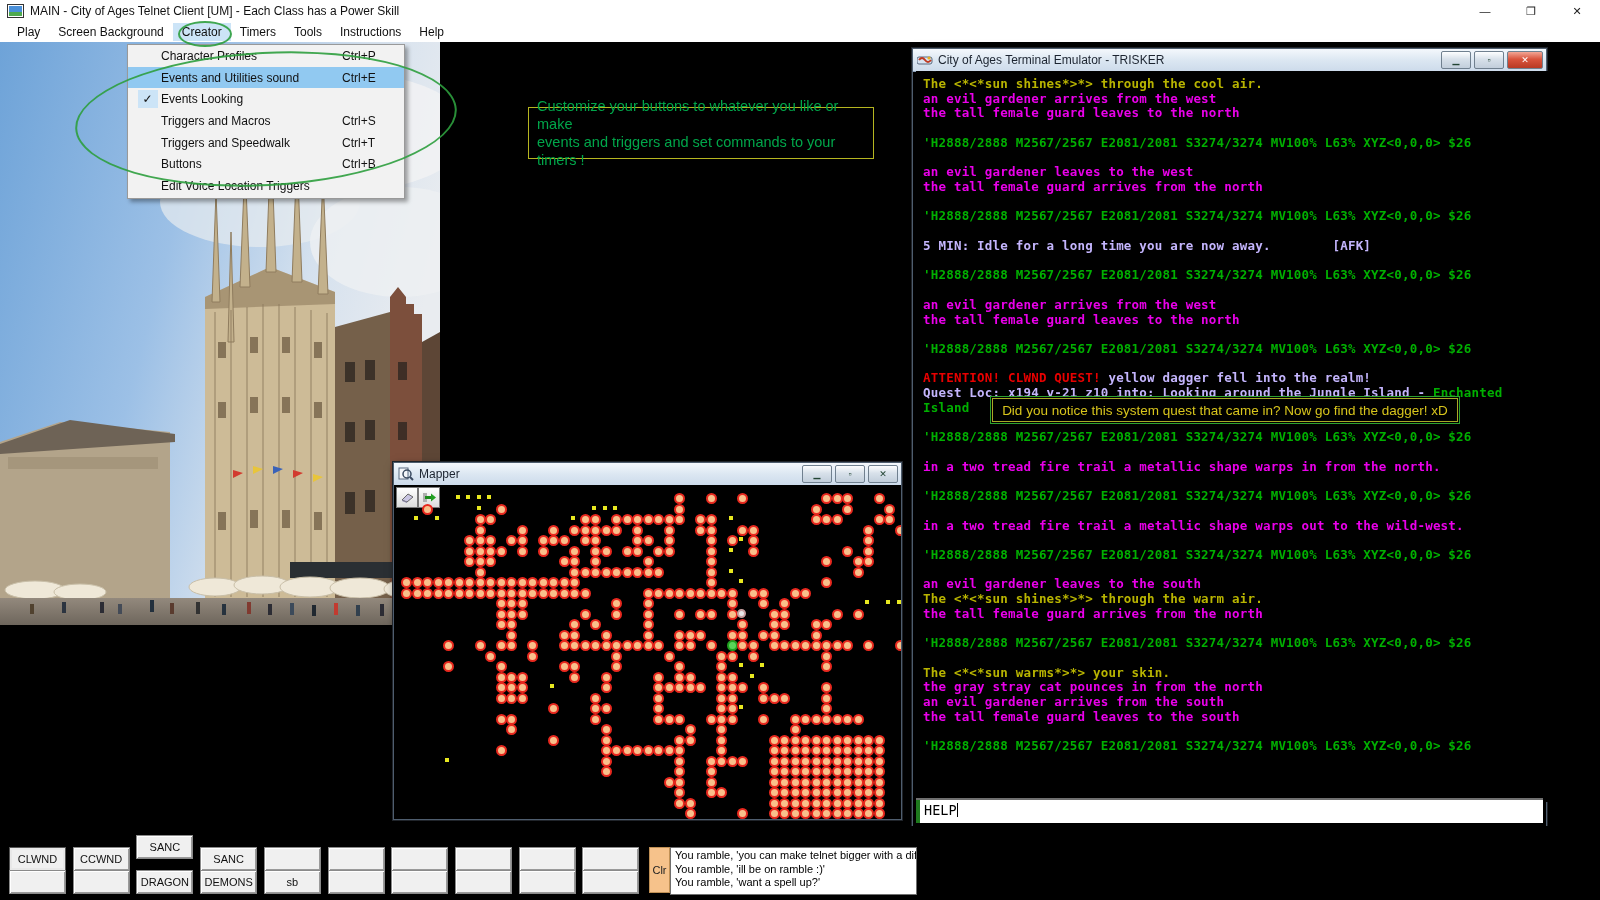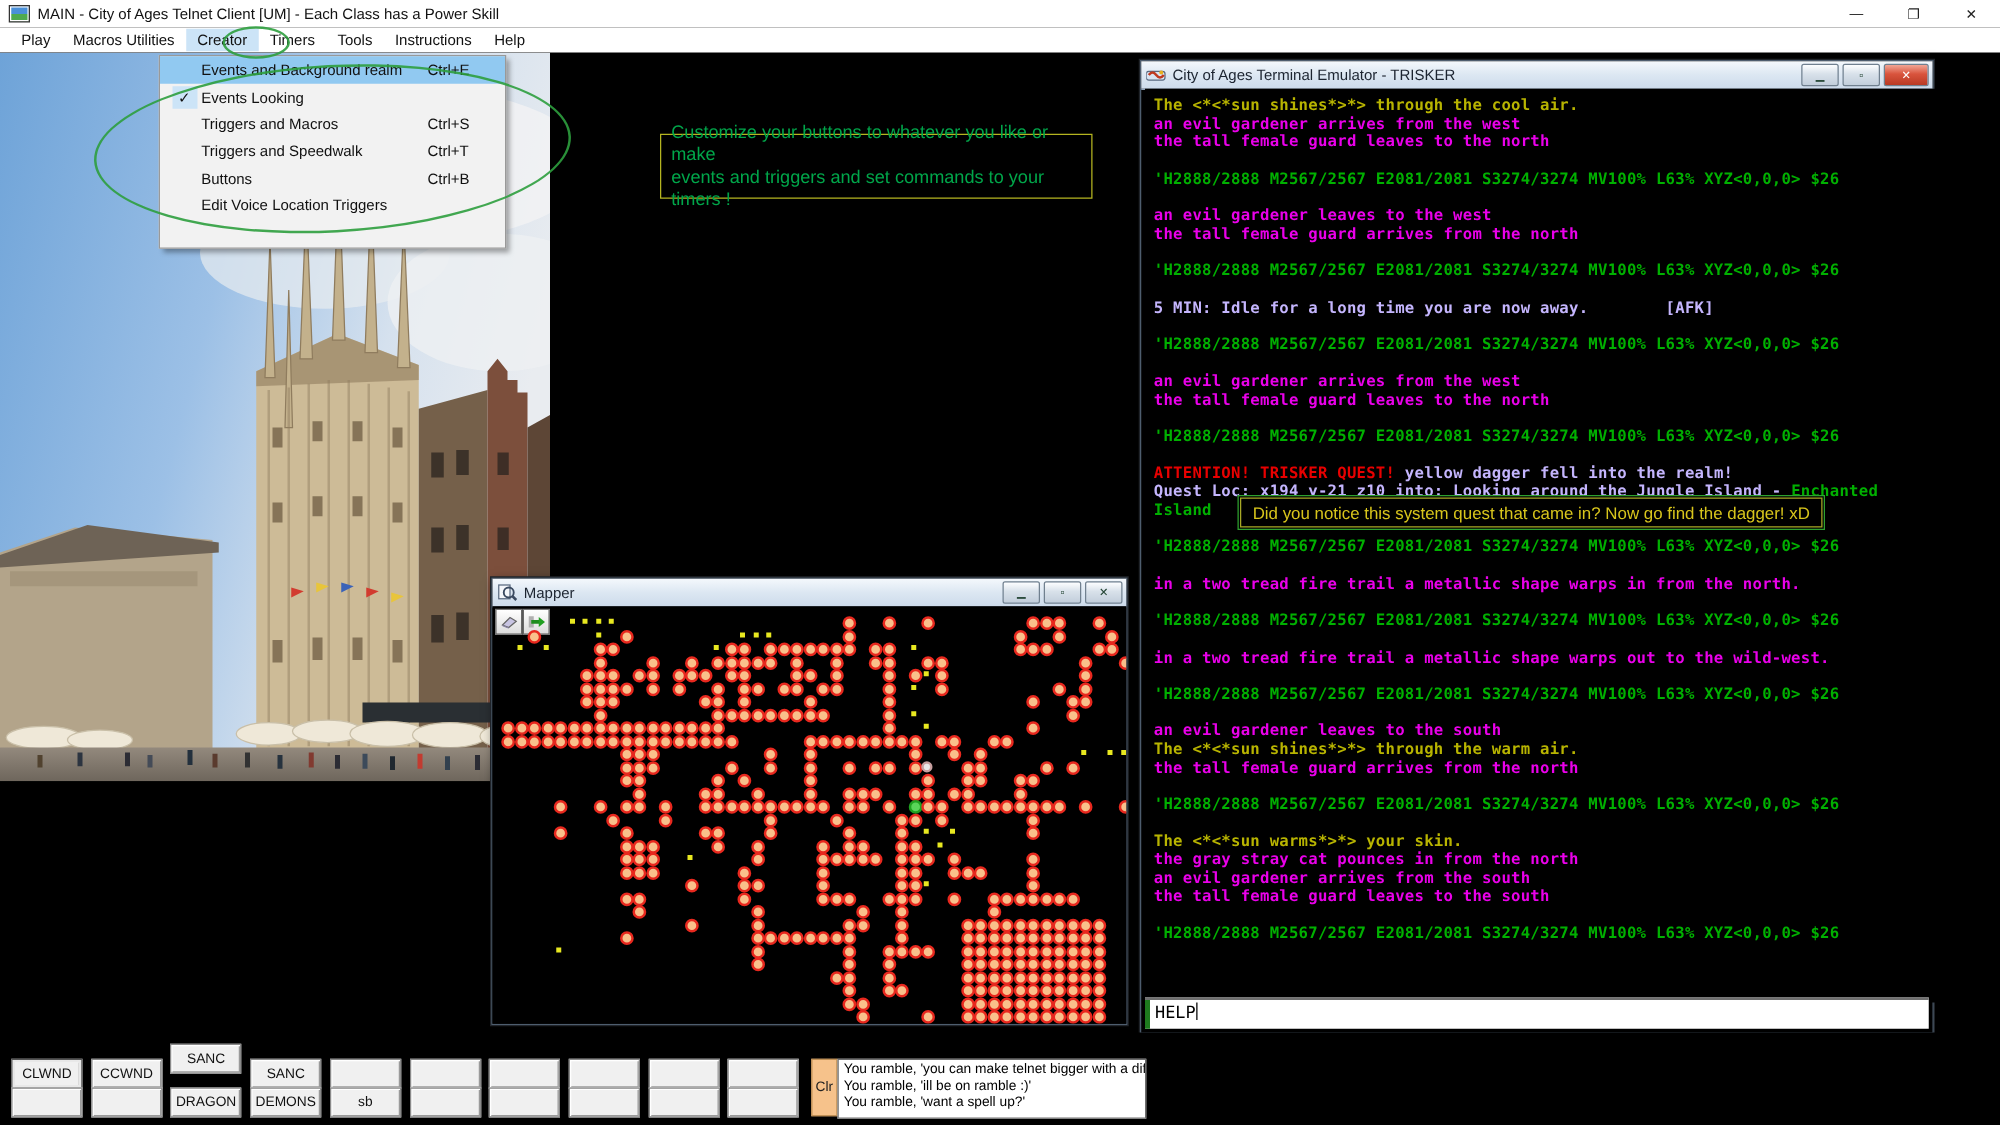--- a/index.html
+++ b/index.html
@@ -94,21 +94,21 @@
     <div id="title-text">MAIN - City of Ages Telnet Client [UM] - Each Class has a Power Skill</div>
     <div id="win-controls">
       <div class="wc">—</div>
       <div class="wc">❐</div>
       <div class="wc">✕</div>
     </div>
   </div>
 
   <div id="menubar" class="abs">
       <div class="menu-item">Play</div>
-      <div class="menu-item">Macros Utilities</div>
+      <div class="menu-item">Screen Background</div>
       <div class="menu-item active">Creator</div>
       <div class="menu-item">Timers</div>
       <div class="menu-item">Tools</div>
       <div class="menu-item">Instructions</div>
       <div class="menu-item">Help</div>
     </div>
 
   <div id="photo" class="abs">
     <svg width="440" height="583" viewBox="0 0 440 583">
       <defs>
@@ -221,23 +221,28 @@
           <rect x="356" y="563" width="4" height="11" fill="#32404e"></rect>
         <rect x="380" y="562" width="4" height="12" fill="#2c2c34"></rect>
           <rect x="404" y="563" width="4" height="11" fill="#4a5668"></rect>
         <rect x="62" y="560" width="4" height="11" fill="#2c3440"></rect>
           <rect x="30" y="562" width="4" height="10" fill="#51422f"></rect>
       </g>
     </svg>
   </div>
 
   <div id="creator-menu" class="abs">
+      <div class="dd-item">
+        <div class="gutter"></div>
+        <div class="lab">Character Profiles</div>
+        <div class="sc">Ctrl+P</div>
+      </div>
       <div class="dd-item hl">
         <div class="gutter"></div>
-        <div class="lab">Events and Background realm</div>
+        <div class="lab">Events and Utilities sound</div>
         <div class="sc">Ctrl+E</div>
       </div>
       <div class="dd-item">
         <div class="gutter"><span class="chk">✓</span></div>
         <div class="lab">Events Looking</div>
         <div class="sc"></div>
       </div>
       <div class="dd-item">
         <div class="gutter"></div>
         <div class="lab">Triggers and Macros</div>
@@ -789,21 +794,21 @@
         <div class="term-line"></div>
         <div class="term-line"><span class="c-w">5 MIN: Idle for a long time you are now away.        [AFK]</span></div>
         <div class="term-line"></div>
         <div class="term-line"><span class="c-g">'H2888/2888 M2567/2567 E2081/2081 S3274/3274 MV100% L63% XYZ&lt;0,0,0&gt; $26</span></div>
         <div class="term-line"></div>
         <div class="term-line"><span class="c-m">an evil gardener arrives from the west</span></div>
         <div class="term-line"><span class="c-m">the tall female guard leaves to the north</span></div>
         <div class="term-line"></div>
         <div class="term-line"><span class="c-g">'H2888/2888 M2567/2567 E2081/2081 S3274/3274 MV100% L63% XYZ&lt;0,0,0&gt; $26</span></div>
         <div class="term-line"></div>
-        <div class="term-line"><span class="c-r">ATTENTION! TRISKER QUEST!</span><span class="c-w"> yellow dagger fell into the realm!</span></div>
+        <div class="term-line"><span class="c-r">ATTENTION! CLWND QUEST!</span><span class="c-w"> yellow dagger fell into the realm!</span></div>
         <div class="term-line"><span class="c-w">Quest Loc: </span><span class="c-w useg">x194 y-21 z10 into: Looking around the Jungle Island</span><span class="c-w"> - </span><span class="c-g">Enchanted</span></div>
         <div class="term-line"><span class="c-g">Island</span></div>
         <div class="term-line"></div>
         <div class="term-line"><span class="c-g">'H2888/2888 M2567/2567 E2081/2081 S3274/3274 MV100% L63% XYZ&lt;0,0,0&gt; $26</span></div>
         <div class="term-line"></div>
         <div class="term-line"><span class="c-m">in a two tread fire trail a metallic shape warps in from the north.</span></div>
         <div class="term-line"></div>
         <div class="term-line"><span class="c-g">'H2888/2888 M2567/2567 E2081/2081 S3274/3274 MV100% L63% XYZ&lt;0,0,0&gt; $26</span></div>
         <div class="term-line"></div>
         <div class="term-line"><span class="c-m">in a two tread fire trail a metallic shape warps out to the wild-west.</span></div>

